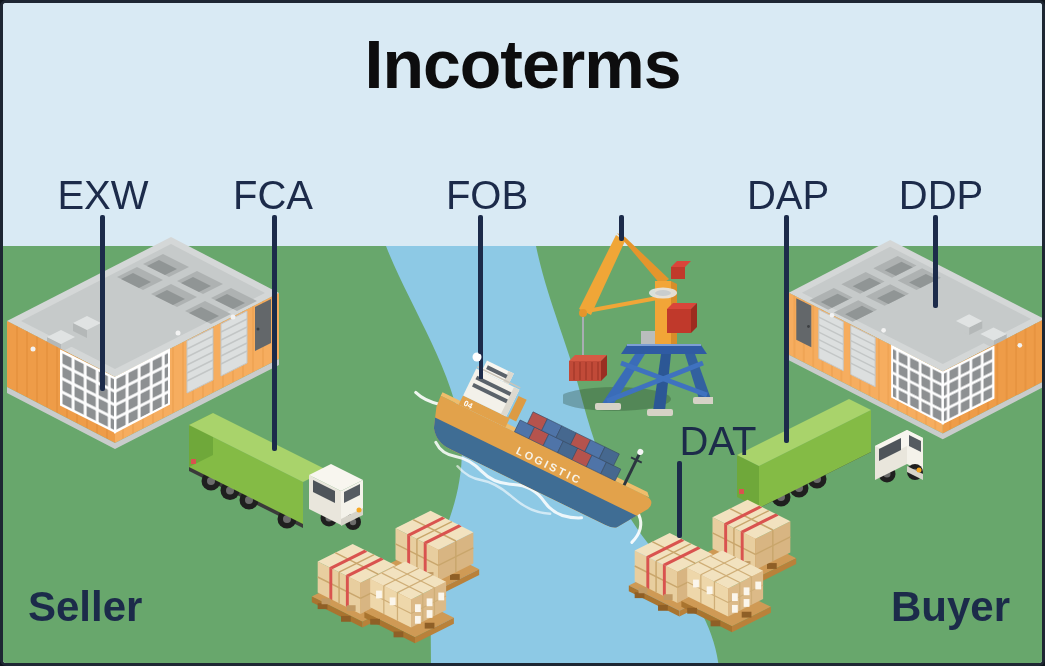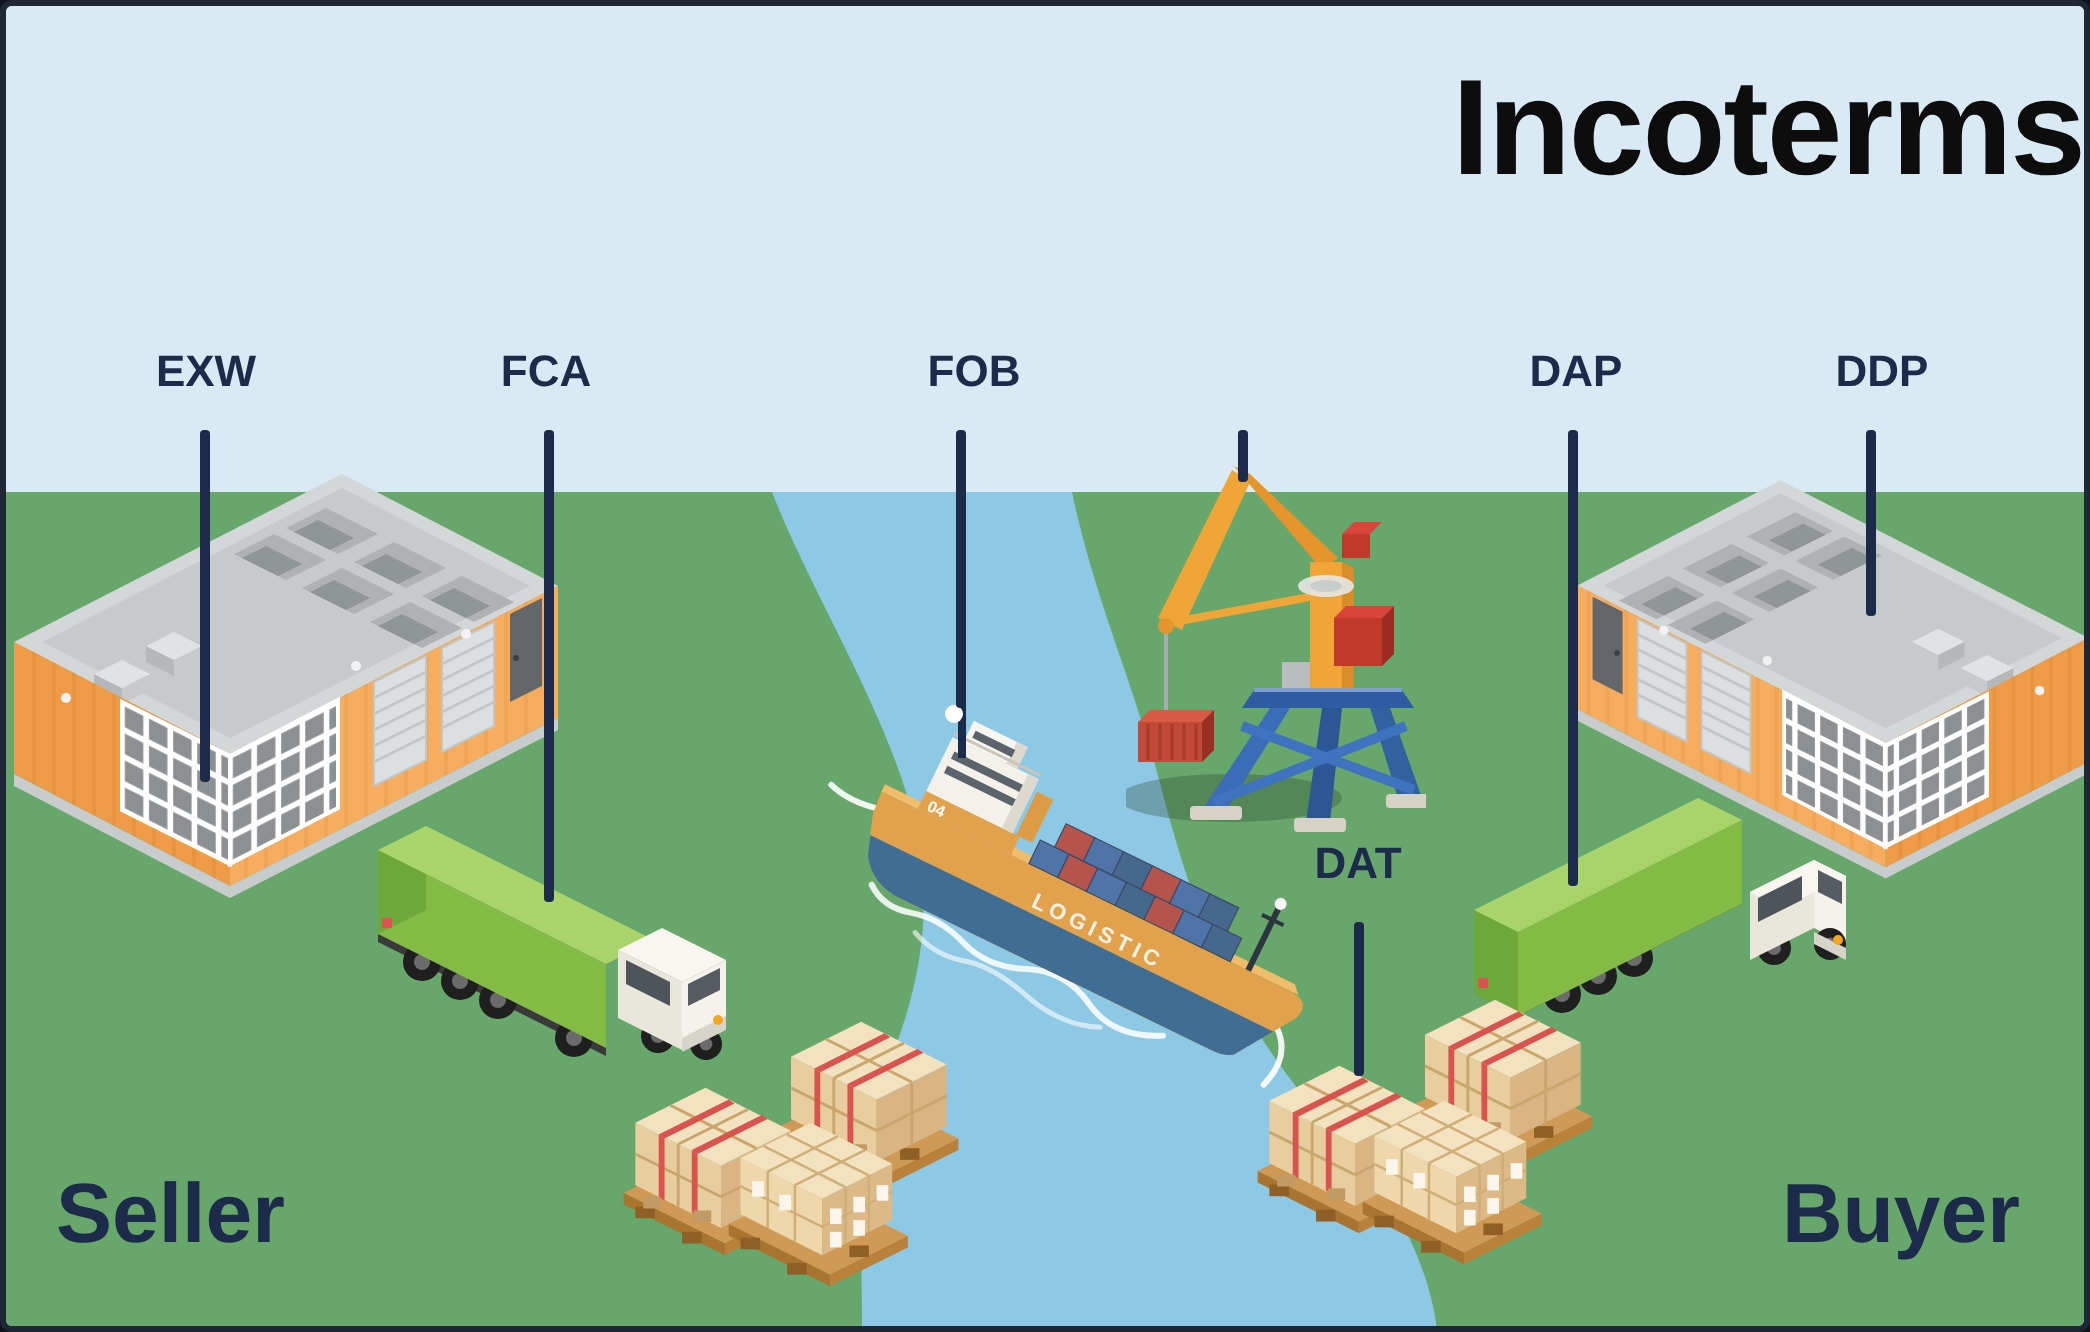--- a/index.html
+++ b/index.html
@@ -9,28 +9,28 @@
     font-family:"Liberation Sans","DejaVu Sans",sans-serif;
     background:var(--sky,#d9eaf4);
   }
   .sky{position:absolute;left:0;top:0;width:100%;height:243px;background:var(--sky,#d9eaf4);}
   .ground{position:absolute;left:0;top:243px;width:100%;height:423px;background:var(--ground,#68a76c);}
   .river-svg{position:absolute;left:0;top:0;width:1045px;height:666px;z-index:1;}
   .art{position:absolute;z-index:2;}
   .z3{z-index:3}.z4{z-index:4}
   .flip{transform:scaleX(-1);}
   .title{
-    position:absolute;left:0;right:0;top:22px;text-align:right;z-index:6;
+    position:absolute;left:0;right:0;top:22px;text-align:center;z-index:6;
     font-size:68px;font-weight:700;letter-spacing:-1px;color:var(--title,#0d0d0e);
   }
   .term{
     position:absolute;top:170px;transform:translateX(-50%);z-index:6;
-    font-size:22px;font-weight:700;color:var(--ink,#1c2b4a);white-space:nowrap;
+    font-size:40px;font-weight:400;color:var(--ink,#1c2b4a);white-space:nowrap;
   }
-  .term.mid{top:416px;}
+  .term.mid{top:416px;margin-left:39px;}
   .tline{position:absolute;width:5px;background:var(--ink,#1c2b4a);border-radius:2px;z-index:5;}
   .l-exw{left:97px;top:212px;height:176px;}
   .l-fca{left:269px;top:212px;height:236px;}
   .l-fob{left:475px;top:212px;height:139px;}
   .l-cfrcif{left:616px;top:212px;height:26px;}
   .l-dap{left:781px;top:212px;height:228px;}
   .l-ddp{left:930px;top:212px;height:93px;}
   .l-dat{left:674px;top:458px;height:77px;}
   .t-exw{left:100px}.t-fca{left:270px}.t-fob{left:484px}.t-cfrcif{left:628px}.t-dap{left:785px}.t-ddp{left:938px}.t-dat{left:676px}
   .party{

